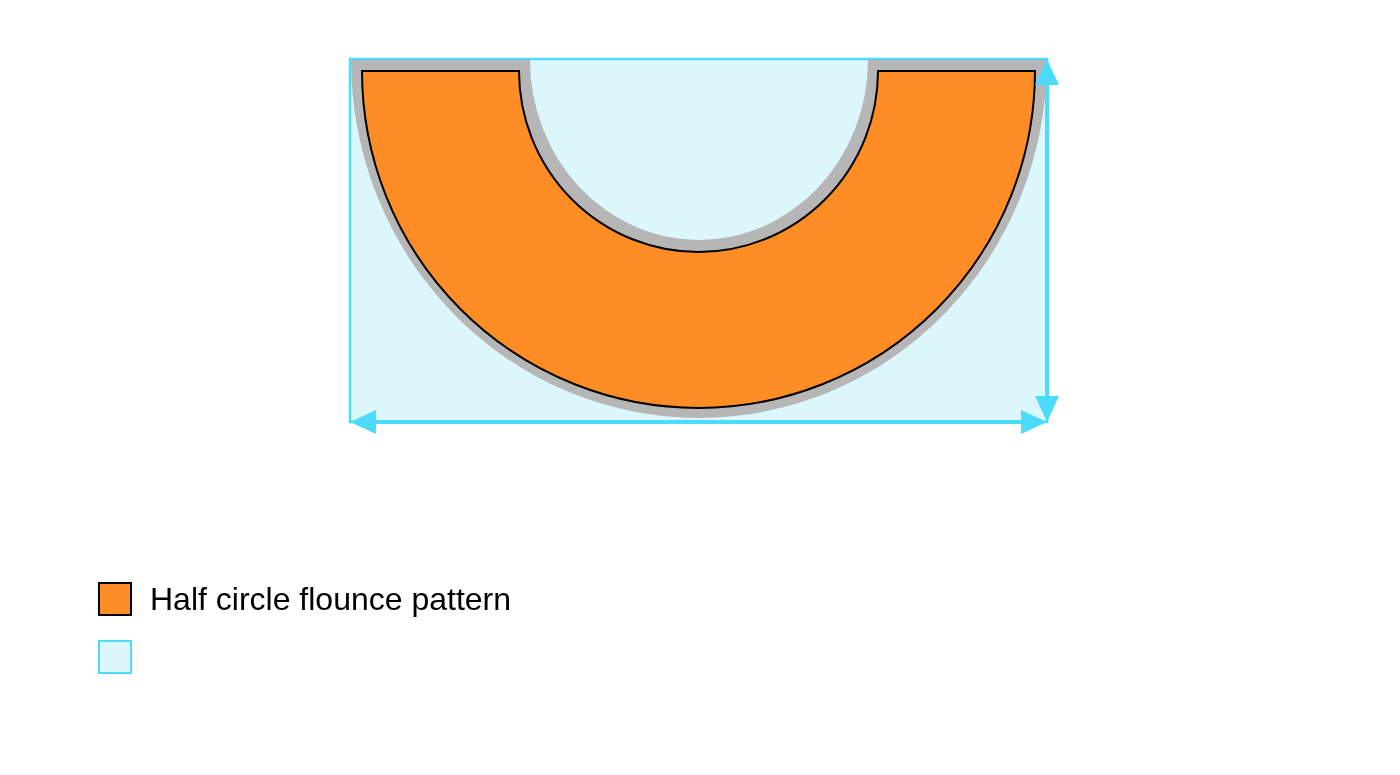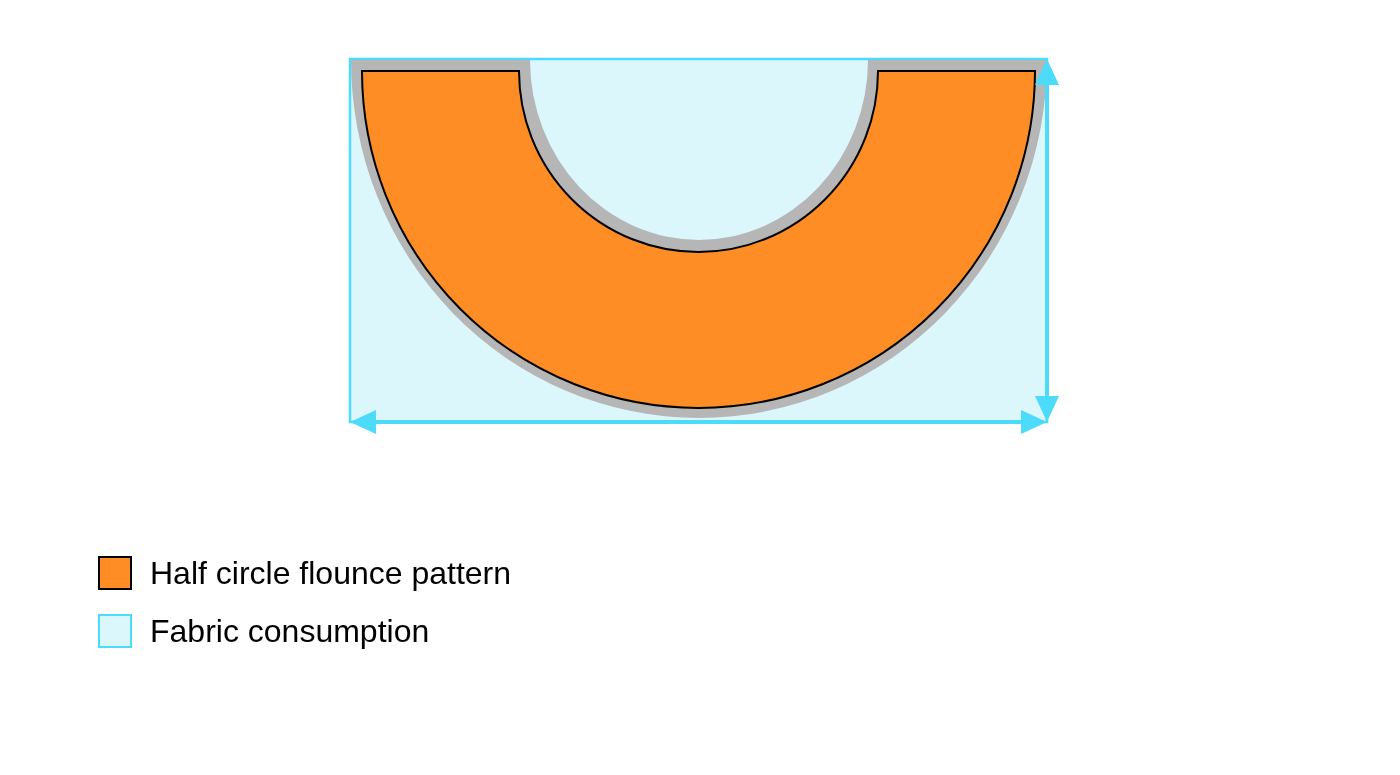--- a/index.html
+++ b/index.html
@@ -1,18 +1,18 @@
 <!DOCTYPE html>
 <html><head>
 <meta charset="utf-8">
 <style>
   html, body { margin: 0; padding: 0; background: #ffffff; }
   body { width: 1400px; height: 775px; position: relative; overflow: hidden; font-family: "Liberation Sans", sans-serif; }
   #diagram { position: absolute; left: 0; top: 0; }
-  .legend { position: absolute; left: 98px; top: 554px; }
+  .legend { position: absolute; left: 98px; top: 580px; }
   .legend-item { display: flex; align-items: center; height: 38px; margin-bottom: 20px; }
   .swatch { width: 34px; height: 34px; box-sizing: border-box; margin-right: 18px; }
   .swatch.pattern { background: #fd8d24; border: 2px solid #000; }
   .swatch.seam { background: #b6b6b6; border: none; margin-left: 2px; margin-right: 16px; }
   .swatch.fabric { background: #dbf7fc; border: 2px solid #4cdbfa; }
   .legend-label { font-size: 32px; color: #000; line-height: 38px; }
 </style>
 </head>
 <body>
 
@@ -37,15 +37,14 @@
   </g>
 </svg>
 
 <div class="legend">
   <div class="legend-item">
     <div class="swatch pattern"></div>
     <span class="legend-label">Half circle flounce pattern</span>
   </div>
   <div class="legend-item">
     <div class="swatch fabric"></div>
-    <span class="legend-label">Fabric consumption</span>
   </div>
 </div>
 
 </body></html>

